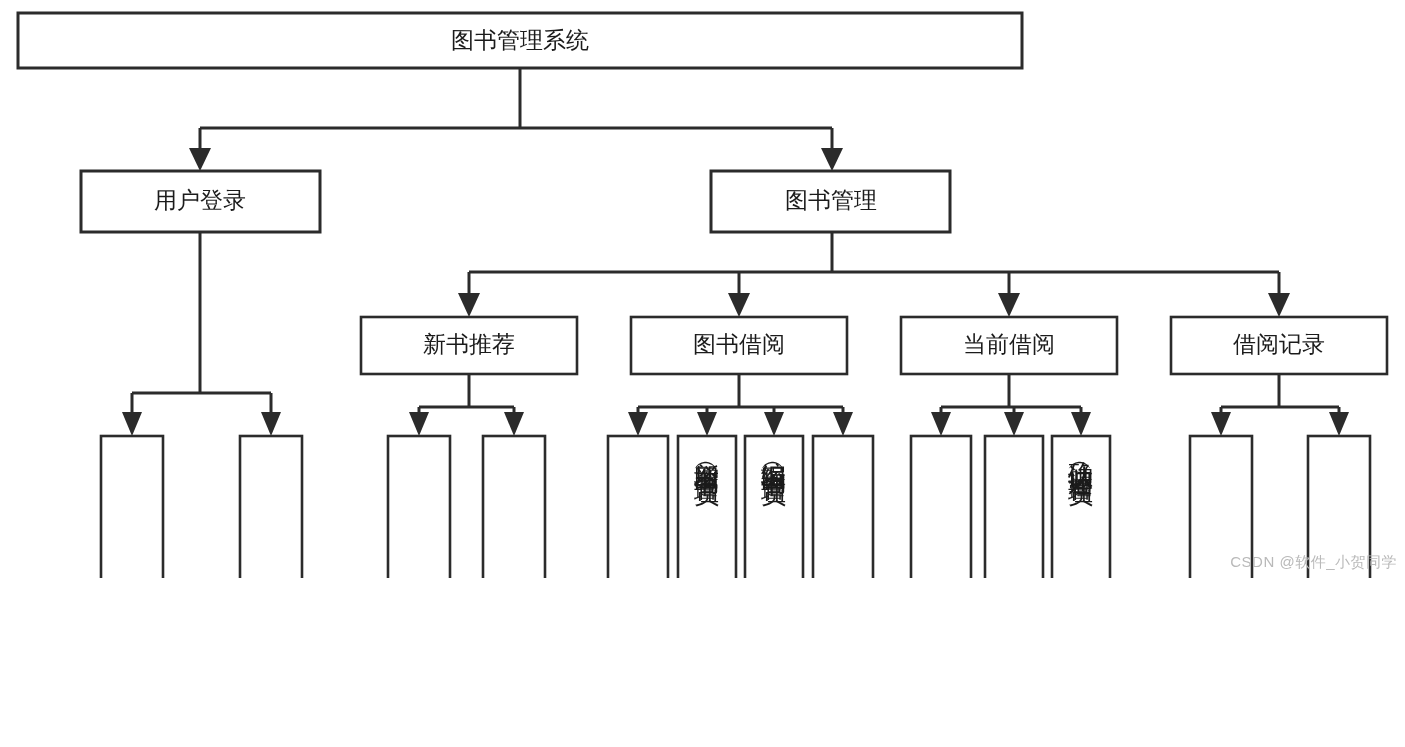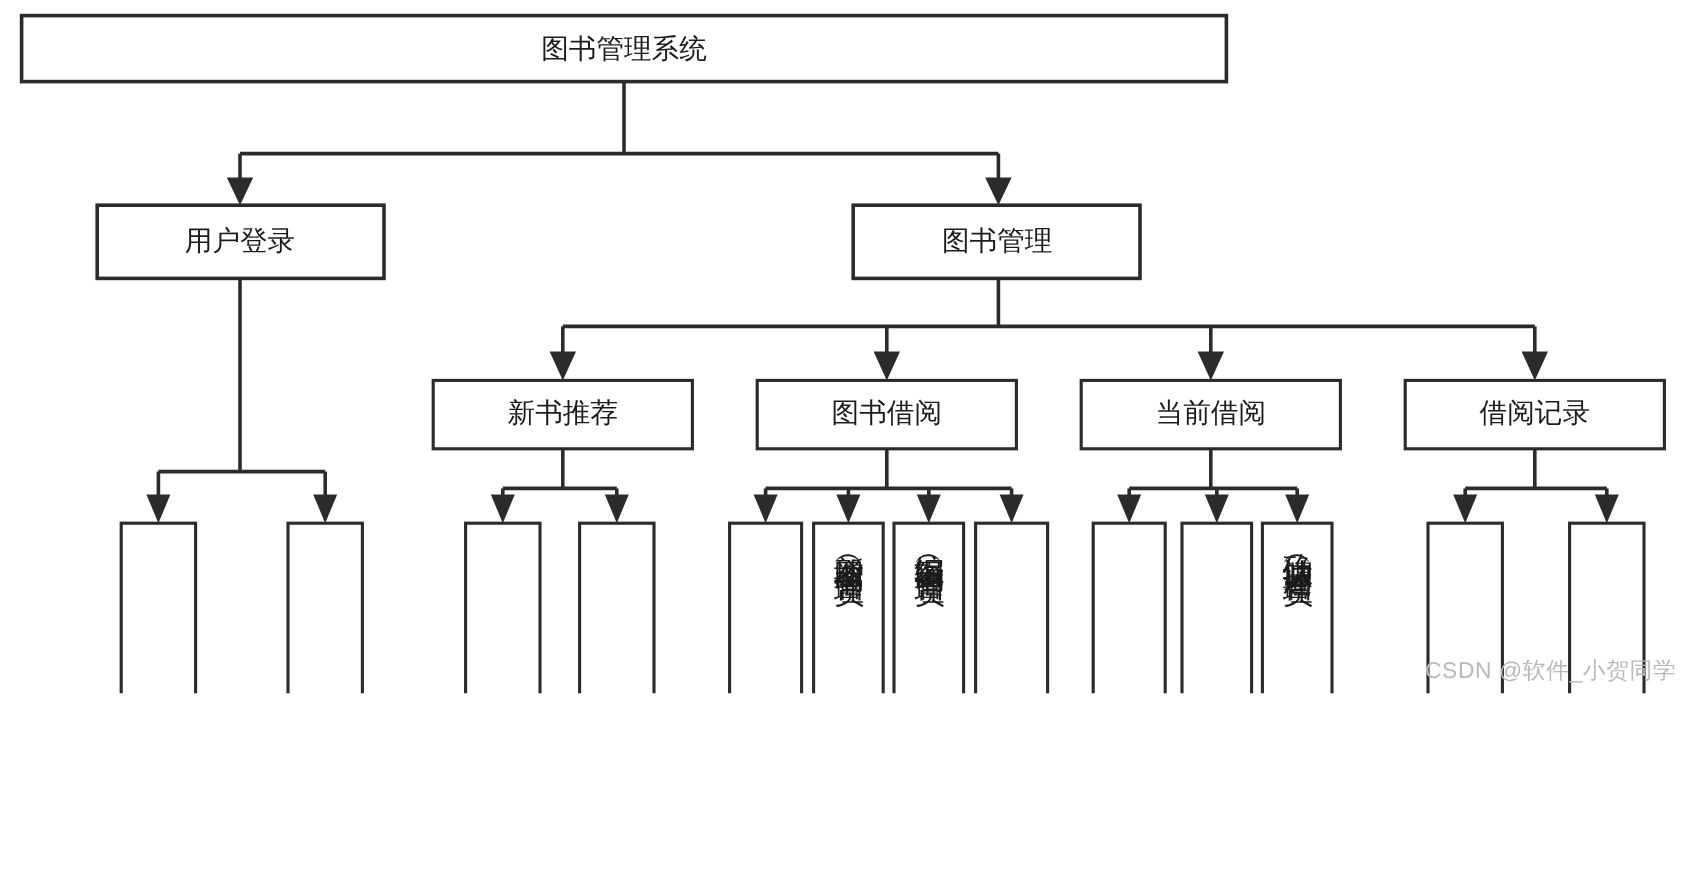--- a/index.html
+++ b/index.html
@@ -75,21 +75,21 @@
     letter-spacing: 3px;
     color: #1b1b1b;
     white-space: nowrap;
     text-align: center;
   }
   .watermark {
     position: absolute;
     right: 8px;
     bottom: 6px;
     font-family: "Liberation Sans", "DejaVu Sans", sans-serif;
-    font-size: 19px;
+    font-size: 15px;
     color: #b9b9b9;
     letter-spacing: 0.5px;
     white-space: nowrap;
     user-select: none;
     margin-left: 45px;
   }
 </style>
 </head>
 <body>
 

